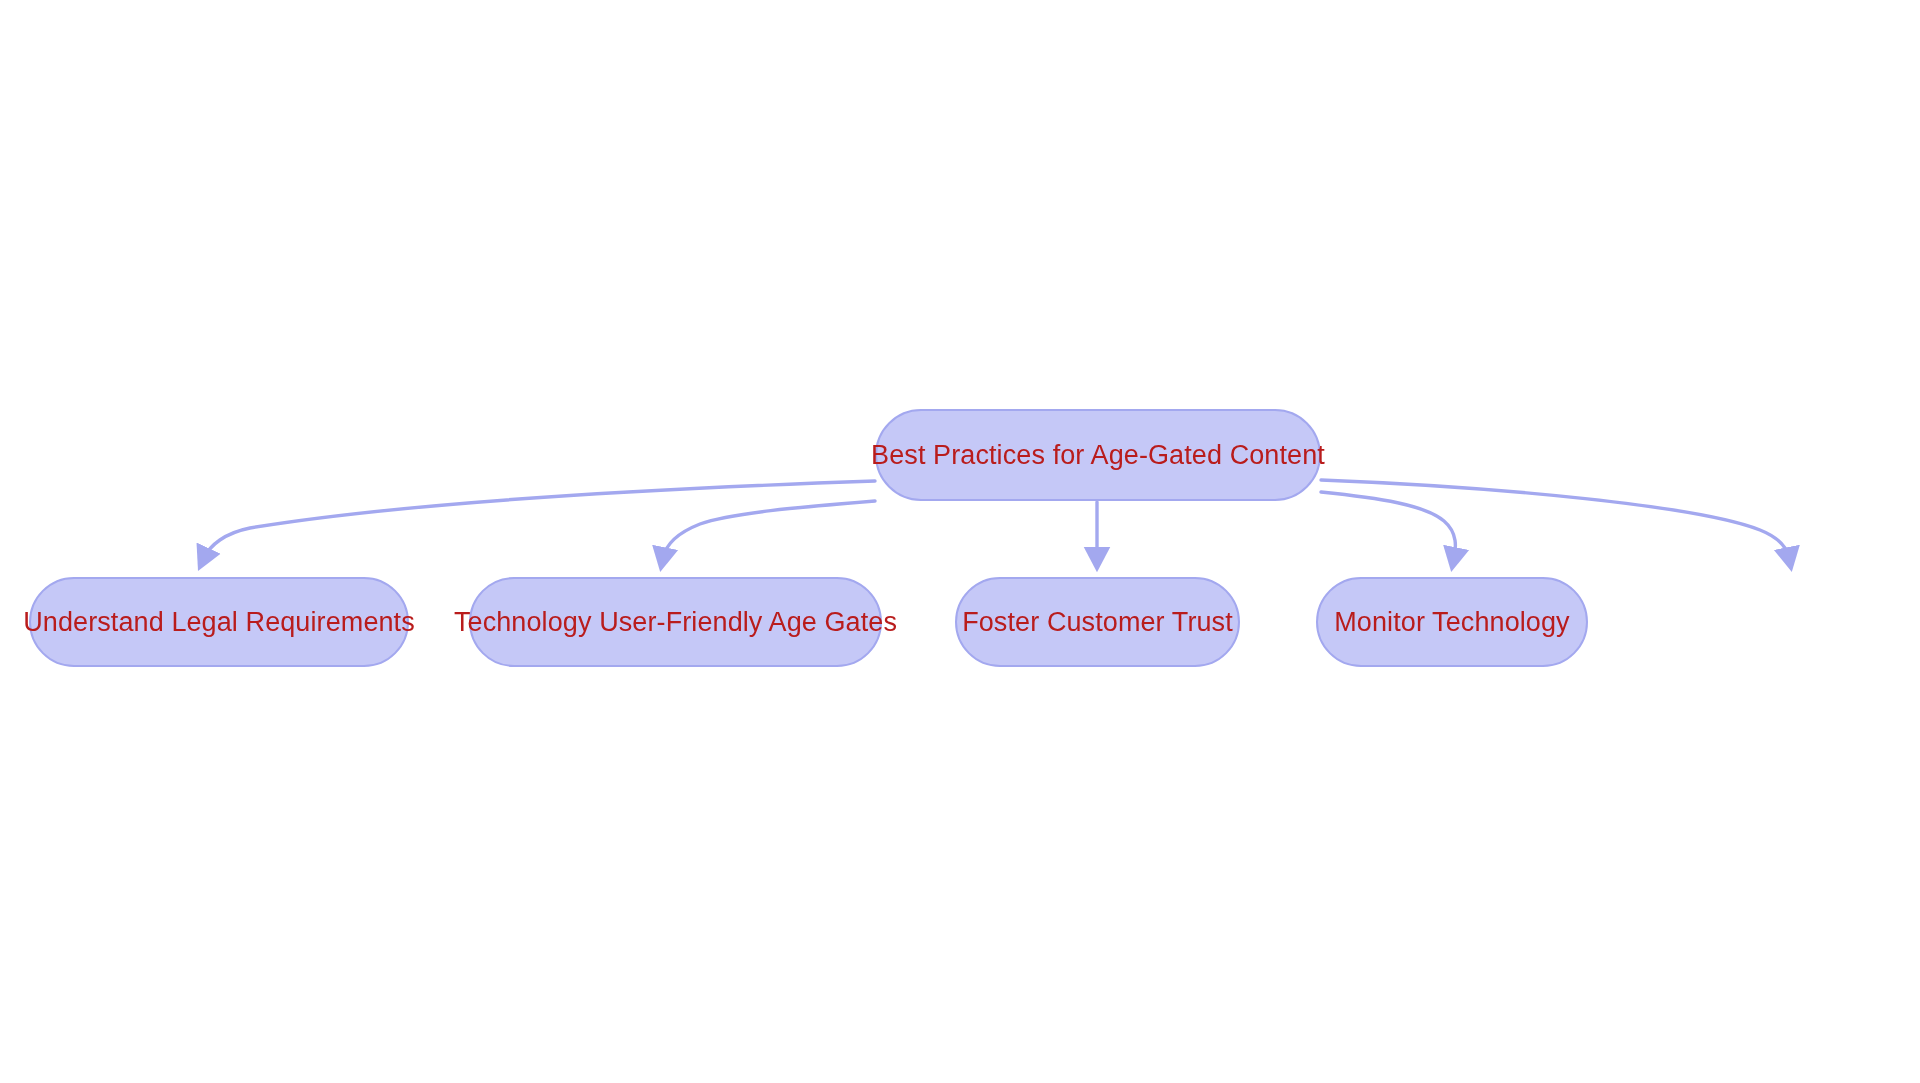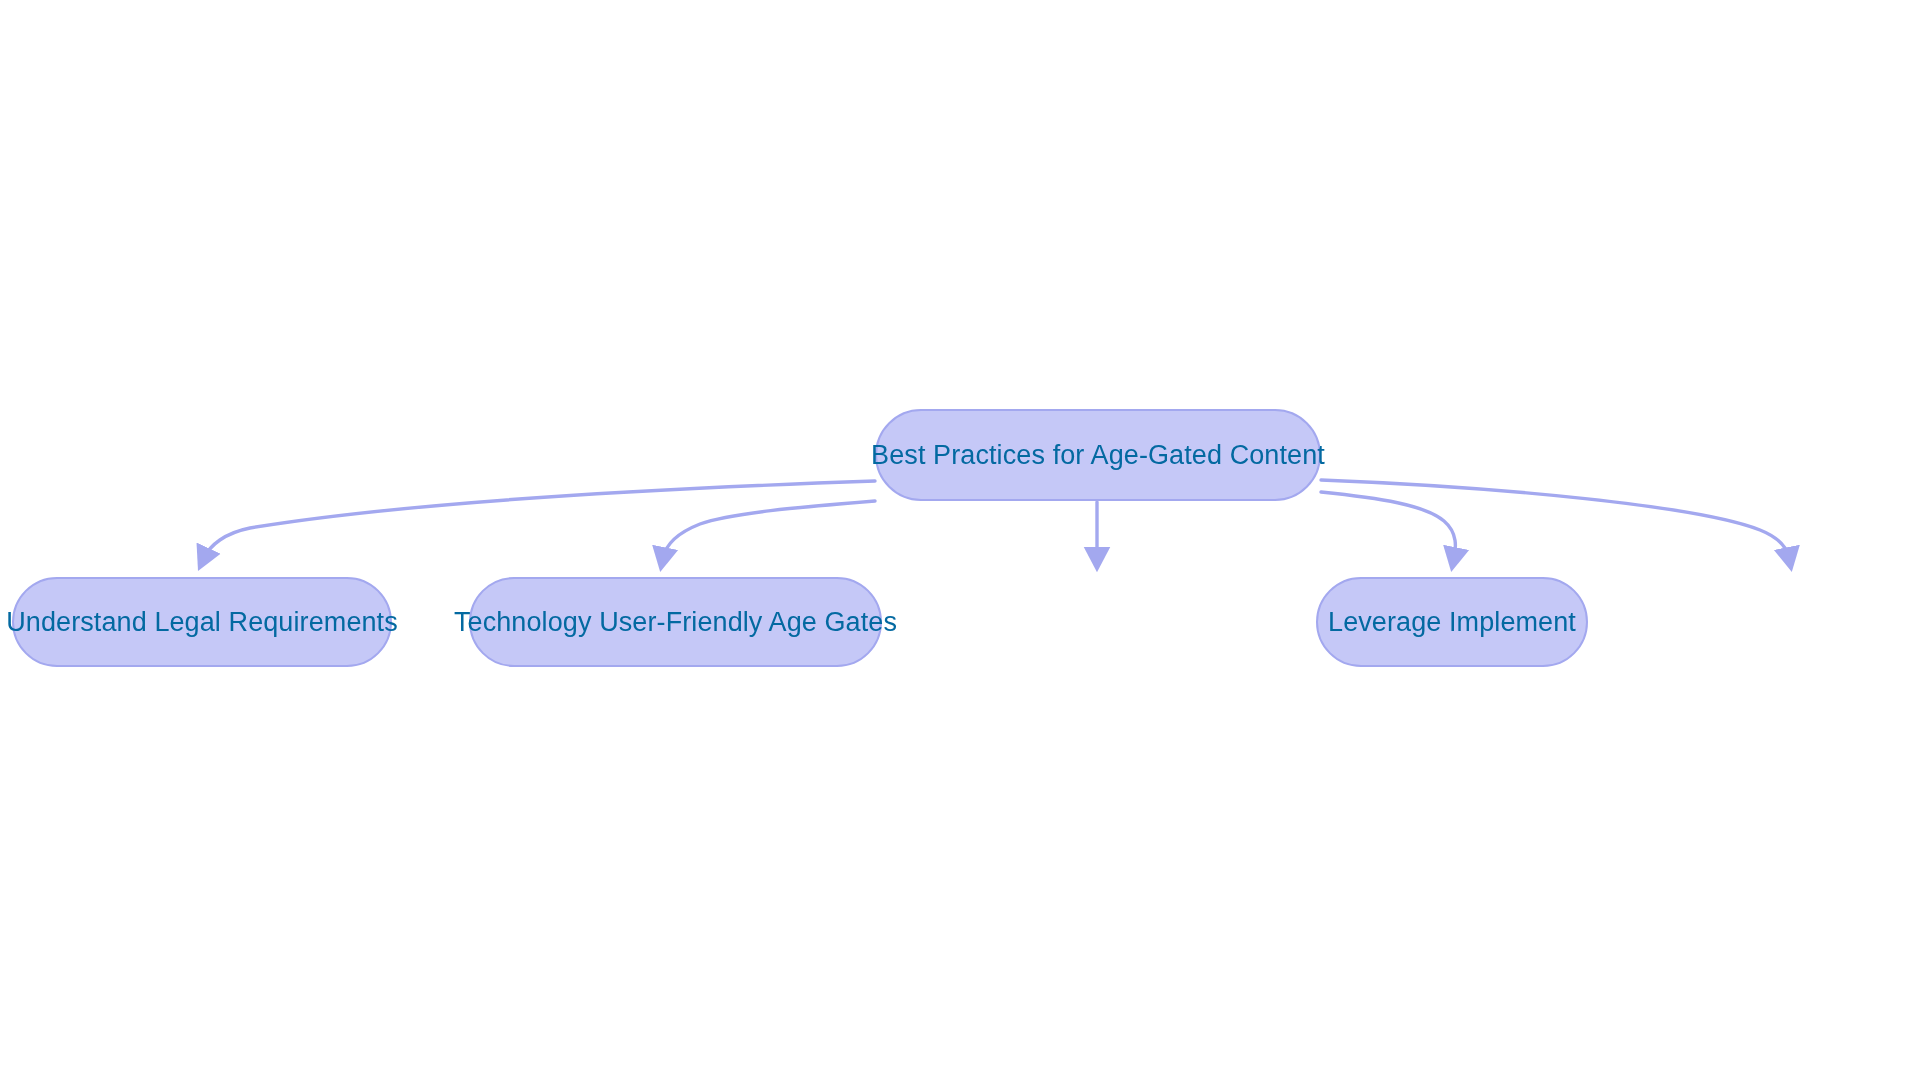--- a/index.html
+++ b/index.html
@@ -36,34 +36,34 @@
     background: #c5c8f7;
     border: 2px solid #a3a8ef;
     border-radius: 999px;
     color: #3b3bc8;
     white-space: nowrap;
   }
   .node-label {
     font-size: 27px;
     font-weight: 400;
     letter-spacing: 0.1px;
-    color: #0369a1;
+    color: #b91c1c;
     line-height: 1;
   }
   .node-root {
     left: 875px;
     top: 409px;
     width: 446px;
     height: 92px;
   }
   .node-leaf {
     top: 577px;
     height: 90px;
   }
-  .leaf-0 { left: 12px;   width: 380px; align-items: center; }
+  .leaf-0 { left: 29px;   width: 380px; align-items: center; }
   .leaf-1 { left: 469px;  width: 413px; }
   .leaf-2 { left: 955px;  width: 285px; }
   .leaf-3 { left: 1316px; width: 272px; }
   .leaf-4 { left: 1663px; width: 242px; }
 </style>
 </head>
 <body>
 
 <div id="diagram-canvas">
 
@@ -90,19 +90,22 @@
   </div>
 
   <div class="node node-leaf leaf-0">
     <span class="node-label">Understand Legal Requirements</span>
   </div>
 
   <div class="node node-leaf leaf-1">
     <span class="node-label">Technology User-Friendly Age Gates</span>
   </div>
 
+  <div class="node node-leaf leaf-2">
+    <span class="node-label">Foster Customer Trust</span>
+  </div>
 
   <div class="node node-leaf leaf-3">
-    <span class="node-label">Leverage Implement</span>
+    <span class="node-label">Monitor Technology</span>
   </div>
 
 
 </div>
 
 </body></html>

